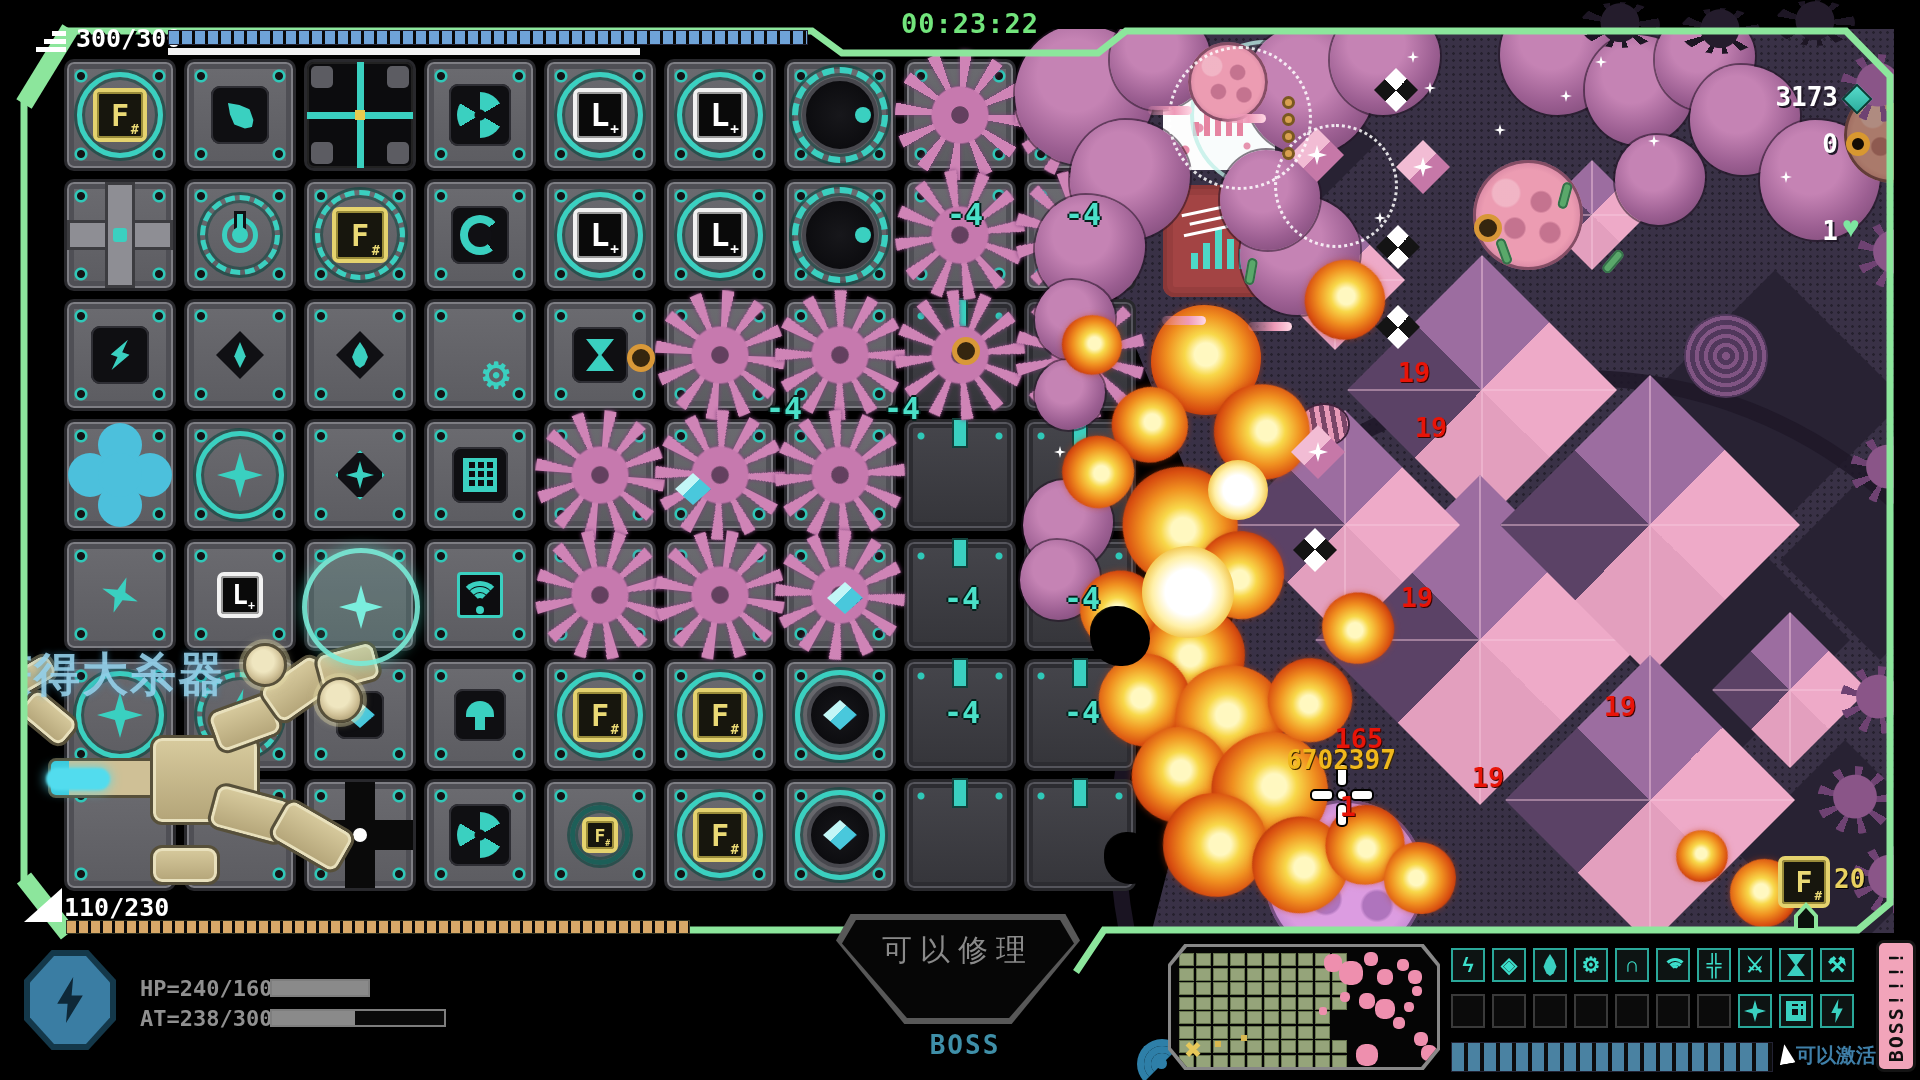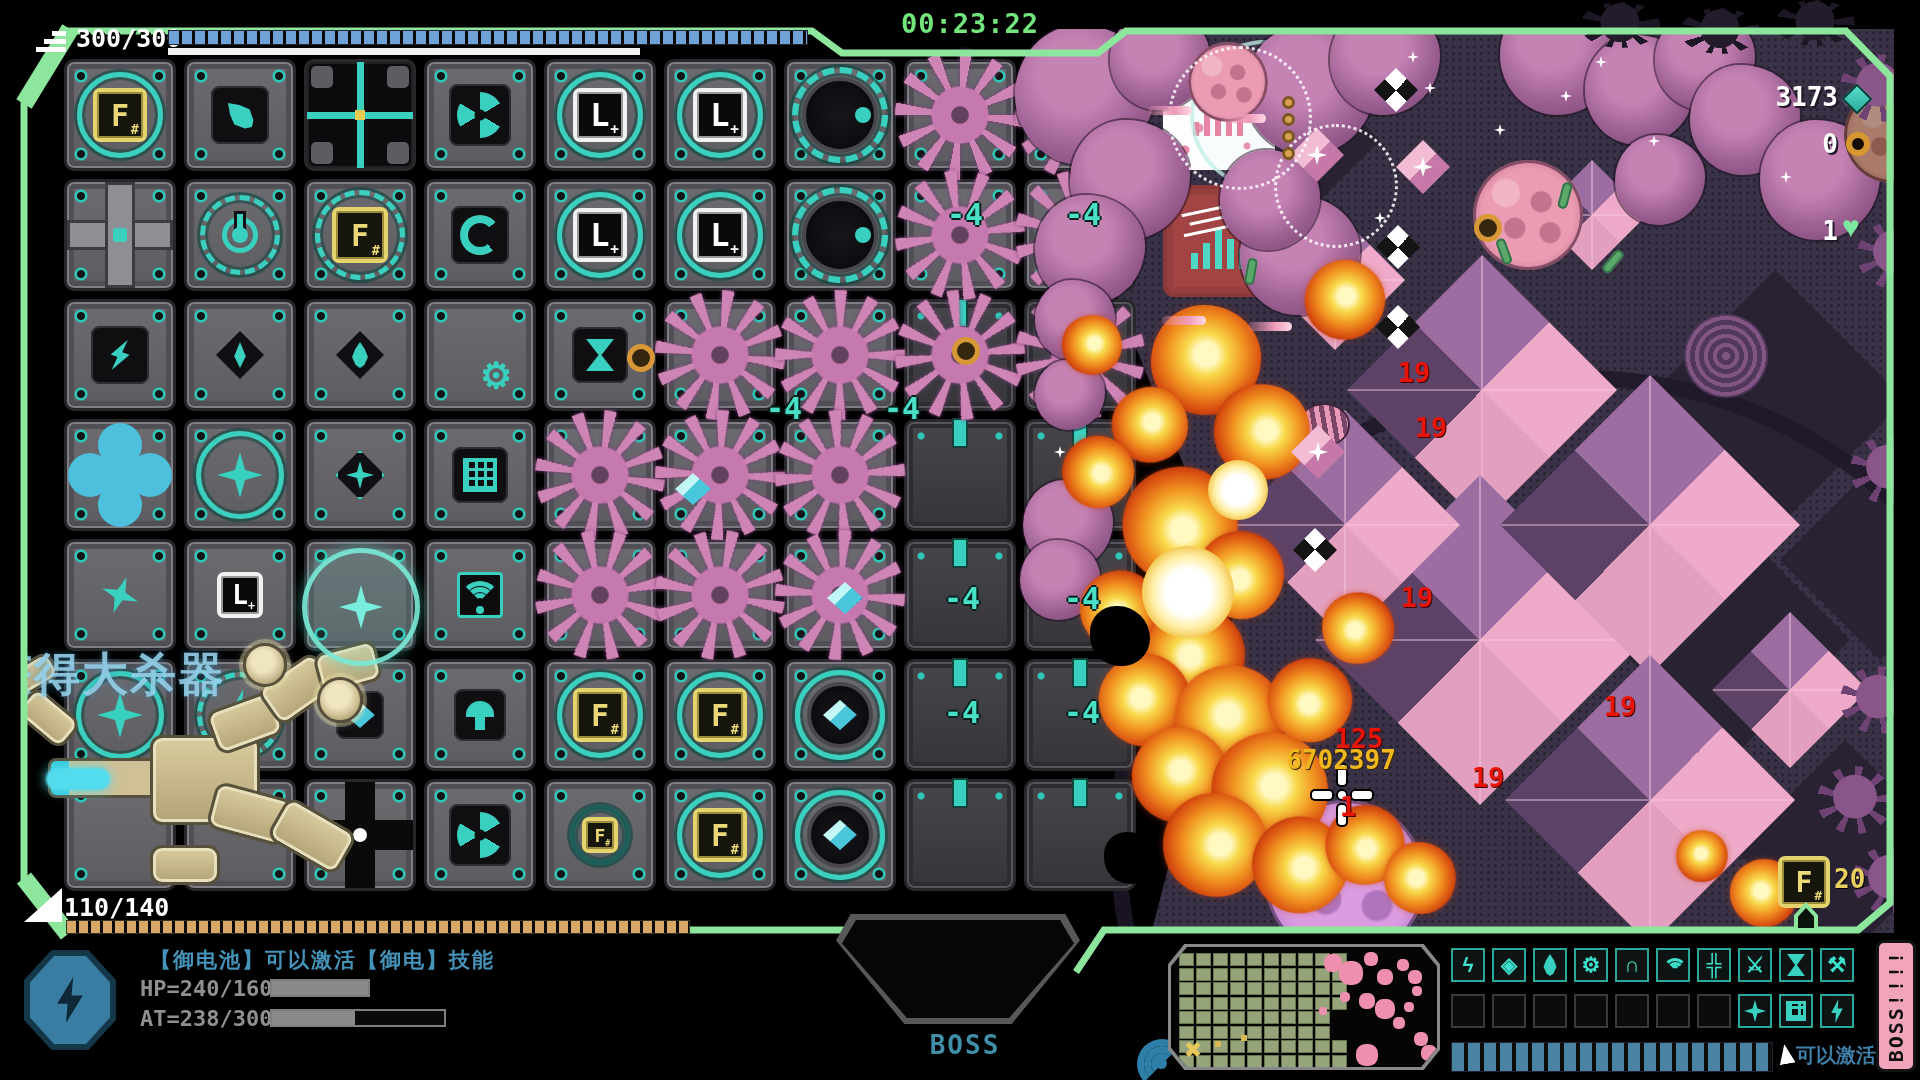--- a/index.html
+++ b/index.html
@@ -583,21 +583,21 @@
       <div class="dmg teal" style="left: 902px; top: 408px;">-4</div>
       <div class="dmg teal" style="left: 962px; top: 598px;">-4</div>
       <div class="dmg teal" style="left: 1082px; top: 598px;">-4</div>
       <div class="dmg teal" style="left: 962px; top: 712px;">-4</div>
       <div class="dmg teal" style="left: 1082px; top: 712px;">-4</div>
       <div class="dmg red" style="left: 1414px; top: 372px;">19</div>
       <div class="dmg red" style="left: 1431px; top: 427px;">19</div>
       <div class="dmg red" style="left: 1417px; top: 597px;">19</div>
       <div class="dmg red" style="left: 1620px; top: 706px;">19</div>
       <div class="dmg red" style="left: 1488px; top: 777px;">19</div>
-      <div class="dmg red" style="left: 1359px; top: 738px;">125</div>
+      <div class="dmg red" style="left: 1359px; top: 738px;">165</div>
       <div class="dmg yellow" style="left: 1341px; top: 760px;">6702397</div>
       <div class="dmg red" style="left: 1348px; top: 806px;">1</div>
       <div class="abs" style="left: 1778px; top: 856px; width: 100px; height: 56px; z-index: 12;">
         <div class="badge bF" style="position: absolute; left: 0px; top: 0px; width: 52px; height: 52px; transform: none; font-size: 28px;">
           <span>F</span>
           <span class="b-sub">#</span>
         </div>
         <div style="position: absolute; left: 56px; top: 8px; color: rgb(232, 208, 96); font: bold 26px &quot;DejaVu Sans Mono&quot;, monospace; text-shadow: rgb(0, 0, 0) 1px 1px;">20</div>
       </div>
     </div>
@@ -632,39 +632,39 @@
 
   <div class="statrow" style="left:1768px;top:82px;">3173</div>
   <div class="stat-ic" style="left:1846px;top:88px;width:22px;height:22px;transform:rotate(45deg);
        background:linear-gradient(135deg,#5ae0d0,#28a898);box-shadow:inset 0 0 0 2px #0c3a34;"></div>
   <div class="statrow" style="left:1768px;top:129px;">0</div>
   <div class="stat-ic" style="left:1846px;top:132px;width:24px;height:24px;border:6px solid #d89830;border-radius:50%;background:#140d04;"></div>
   <div class="statrow" style="left:1768px;top:216px;">1</div>
   <div class="stat-ic" style="left:1842px;top:210px;font-size:30px;color:#7de6a0;">♥</div>
 
   <div id="corner-tri" class="abs"></div>
-  <div id="charge" class="hudtxt">110/140</div>
+  <div id="charge" class="hudtxt">110/230</div>
   <div class="bar-tan"></div>
 
   <div id="octbadge">
     <div class="inner"></div>
     <div class="glyph"></div>
   </div>
-  <div id="status-hint" class="abs">【御电池】可以激活【御电】技能</div>
   <div class="hpat" style="top:976px;">HP=240/160</div>
   <div class="pbar" style="top:979px;width:100px;">
       <div id="hp-fill" style="width: 100%;"></div>
     </div>
   <div class="hpat" style="top:1006px;">AT=238/300</div>
   <div class="pbar" style="top:1009px;width:176px;">
       <div id="at-fill" style="width: 48%;"></div>
     </div>
 
   <div id="hexa">
     <div class="inner"></div>
+    <div class="lbl">可以修理</div>
   </div>
   <div id="free">BOSS</div>
 
   <div id="wifi-blue">
       <div class="arcq" style="left: 35px; top: 37px; width: 22px; height: 22px; border-width: 7px; border-top-color: rgb(46, 127, 168); border-left-color: rgb(46, 127, 168);"></div>
       <div class="arcq" style="left: 28px; top: 30px; width: 36px; height: 36px; border-width: 7px; border-top-color: rgb(46, 127, 168); border-left-color: rgb(46, 127, 168);"></div>
       <div class="arcq" style="left: 21px; top: 23px; width: 50px; height: 50px; border-width: 7px; border-top-color: rgb(46, 127, 168); border-left-color: rgb(46, 127, 168);"></div>
       <div style="position: absolute; left: 40px; top: 42px; width: 11px; height: 11px; background: rgb(46, 127, 168); border-radius: 50%;"></div>
     </div>
 

